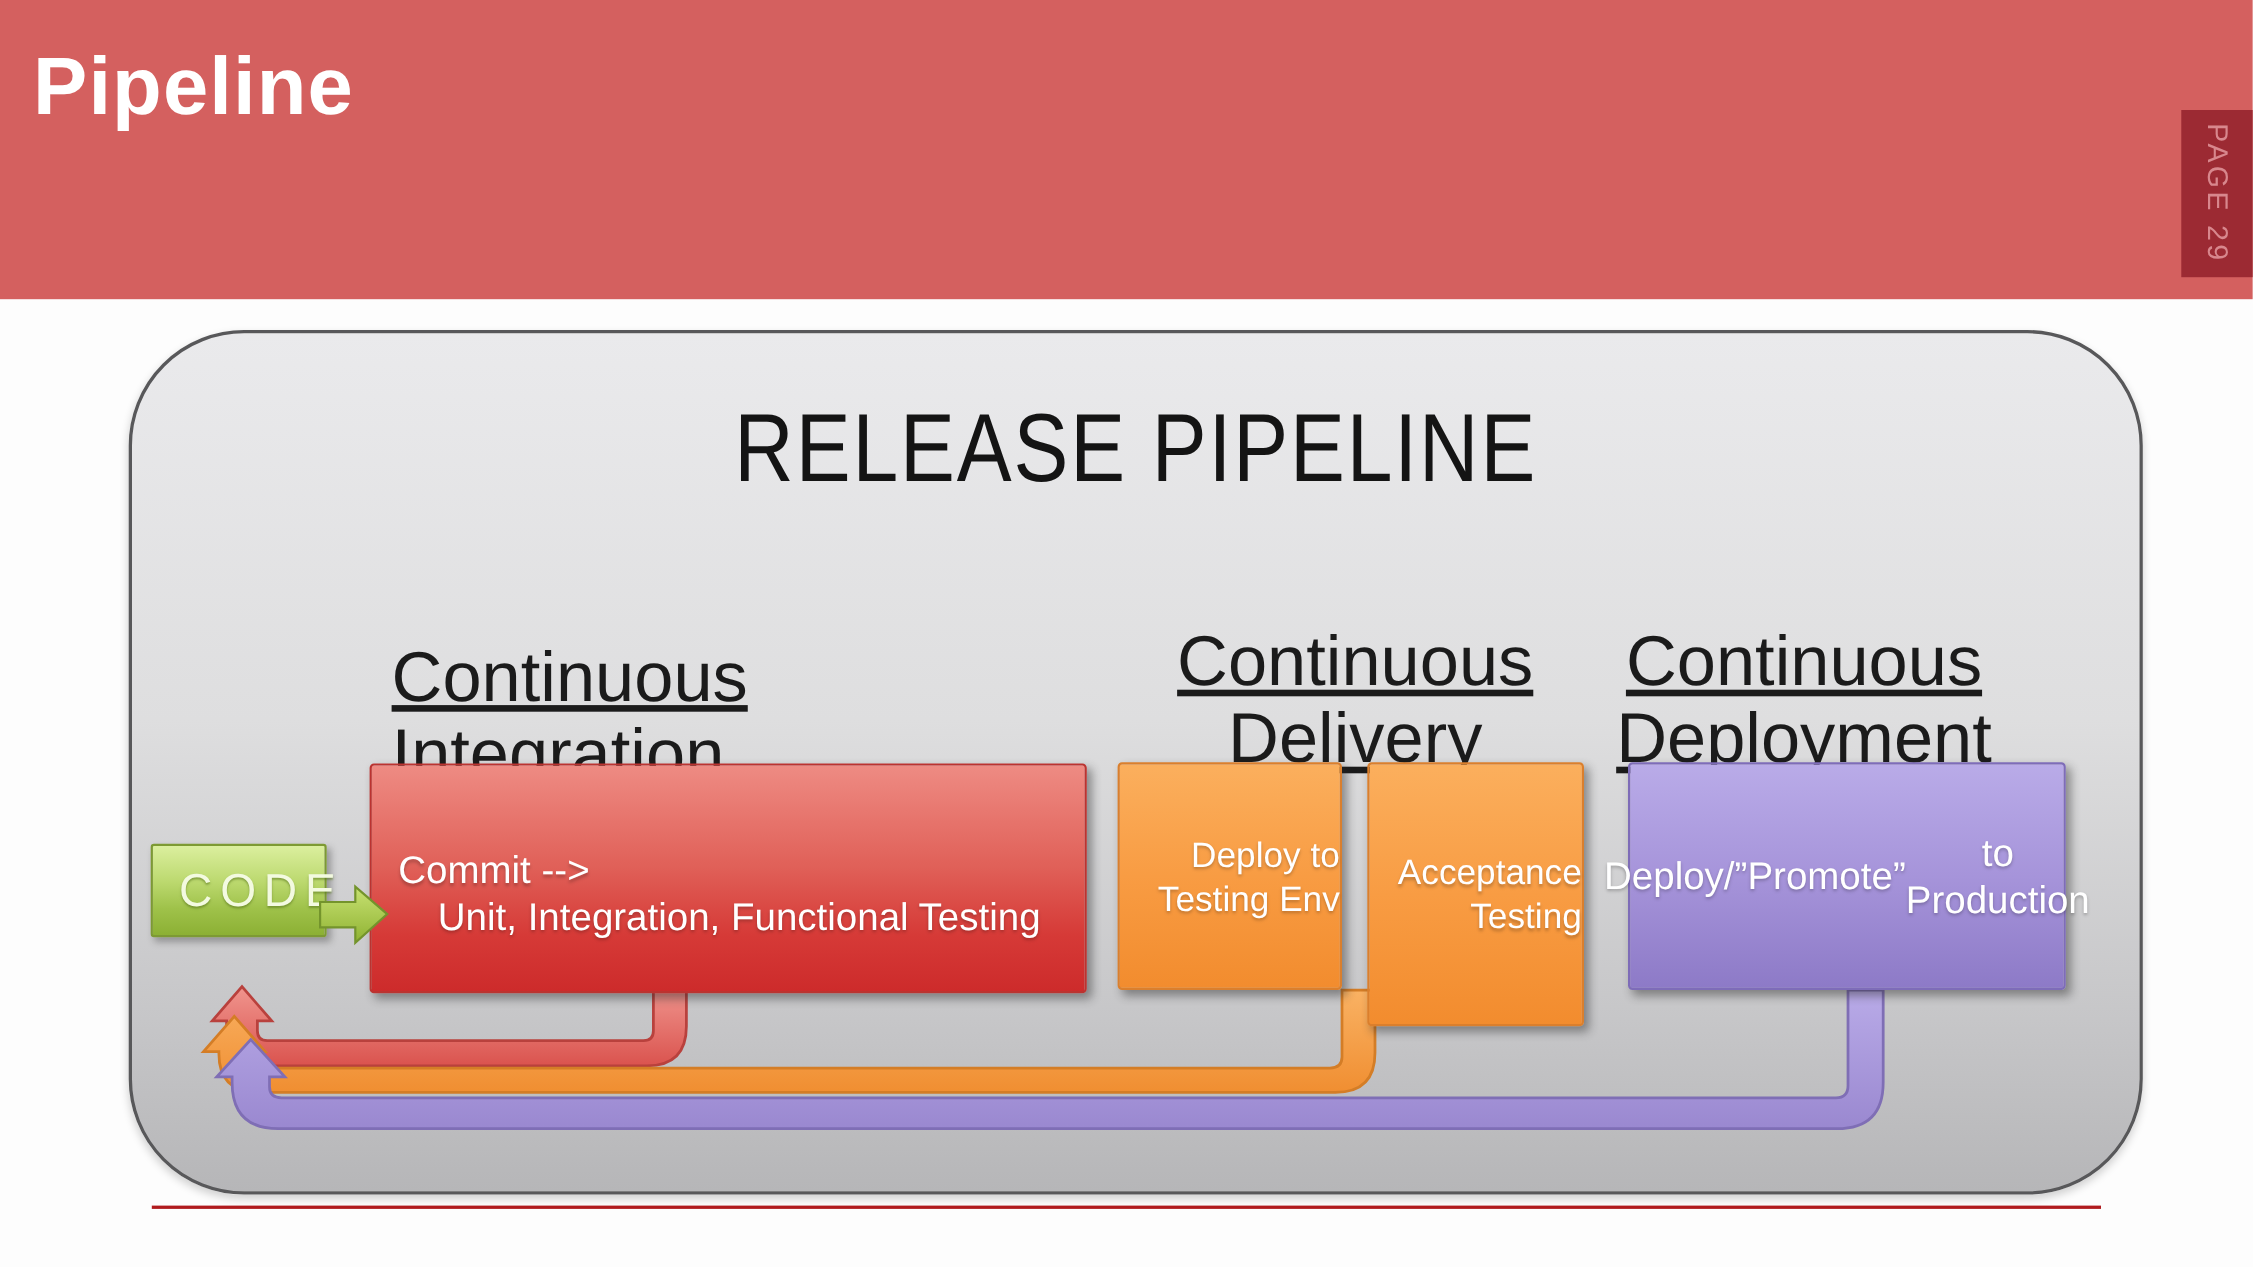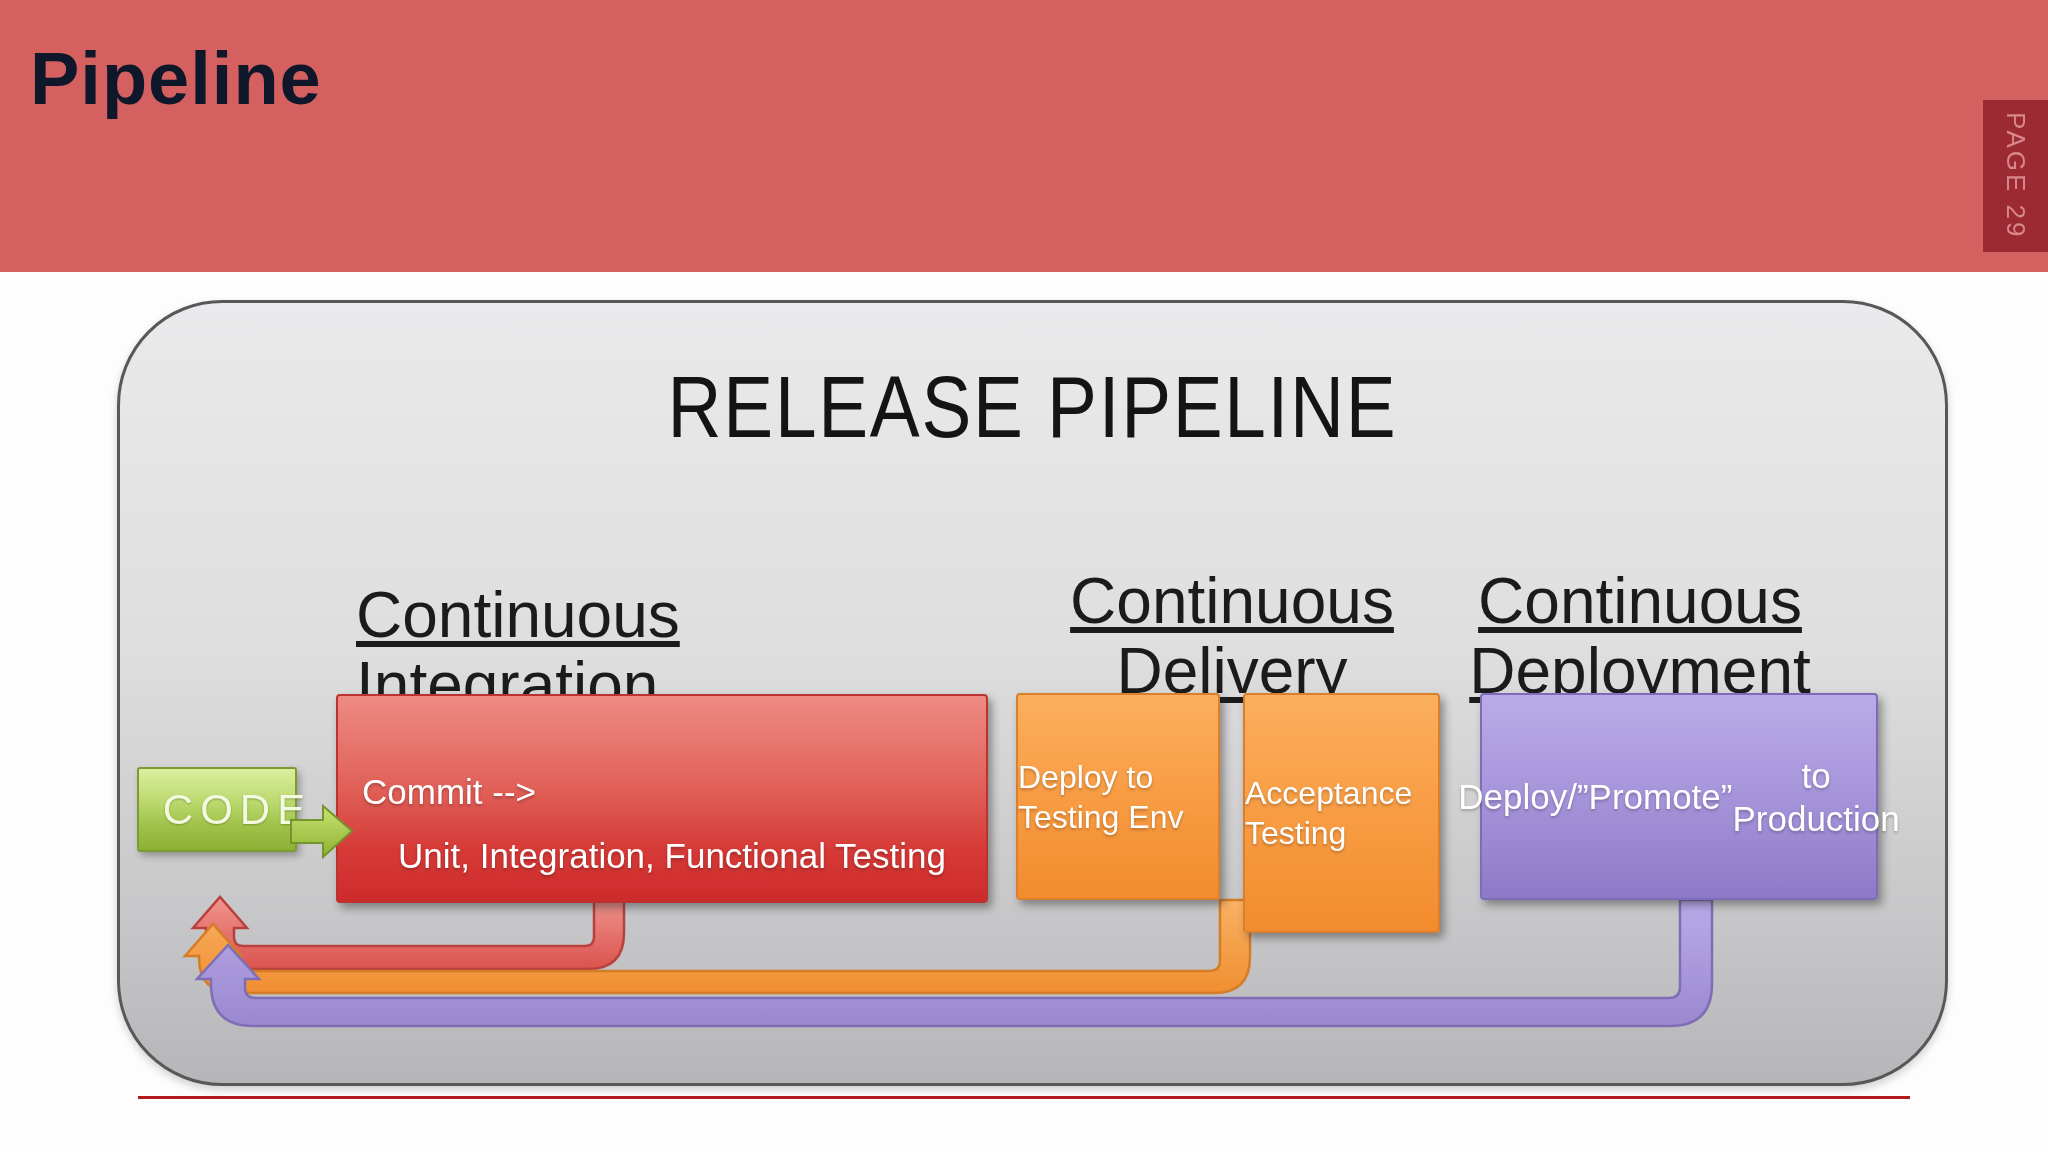--- a/index.html
+++ b/index.html
@@ -7,21 +7,21 @@
     width:2048px;height:1152px;position:relative;overflow:hidden;
     background:#fdfdfd;font-family:"Liberation Sans", sans-serif;
   }
   
   .header{
     position:absolute;left:0;top:0;width:2048px;height:272px;
     background:#d4605f;
   }
   .header-title{
     position:absolute;left:30px;top:36px;
-    color:#0f172a;font-size:74px;font-weight:bold;letter-spacing:1px;
+    color:#ffffff;font-size:74px;font-weight:bold;letter-spacing:1px;
   }
   .page-badge{
     position:absolute;left:1983px;top:100px;width:65px;height:152px;
     background:#9c2a33;display:flex;align-items:center;justify-content:center;
   }
   .page-badge span{
     writing-mode:vertical-rl;text-orientation:mixed;
     color:#d8878d;font-size:26px;letter-spacing:3px;white-space:nowrap;
   }
   
@@ -49,25 +49,25 @@
     box-shadow:4px 5px 9px rgba(40,40,40,0.45);
     text-shadow:0 2px 3px rgba(0,0,0,0.25);
   }
   .box-commit{
     left:336px;top:694px;width:652px;height:209px;
     background:linear-gradient(180deg,#ee8b83 0%,#e express 40%,#d84743 55%,#d02f2d 100%);
     background:linear-gradient(180deg,#ee8b83 0%,#e06058 45%,#d63a37 75%,#cd2b2b 100%);
     border:2px solid #bb3330;
   }
   .box-commit .l1{position:absolute;left:24px;top:76px;font-size:35px;}
-  .box-commit .l2{position:absolute;left:60px;top:118px;font-size:35px;margin-top:22px;}
+  .box-commit .l2{position:absolute;left:60px;top:118px;font-size:35px;}
   .box-orange{
     background:linear-gradient(180deg,#fbaf5d 0%,#f89c43 50%,#f28c2e 100%);
     border:2px solid #da7f2d;
-    display:flex;flex-direction:column;align-items:flex-start;justify-content:center;
+    display:flex;flex-direction:column;align-items:flex-end;justify-content:center;
     font-size:32px;line-height:40px;text-align:center;
   }
   .box-deploy-testing{left:1016px;top:693px;width:204px;height:207px;}
   .box-acceptance{left:1243px;top:693px;width:197px;height:240px;}
   .box-production{
     left:1480px;top:693px;width:398px;height:207px;
     background:linear-gradient(180deg,#b9abe8 0%,#a694da 50%,#8d7ac7 100%);
     border:2px solid #7e6cb8;
     display:flex;flex-direction:row;align-items:center;justify-content:center;
     font-size:35px;line-height:43px;text-align:center;

